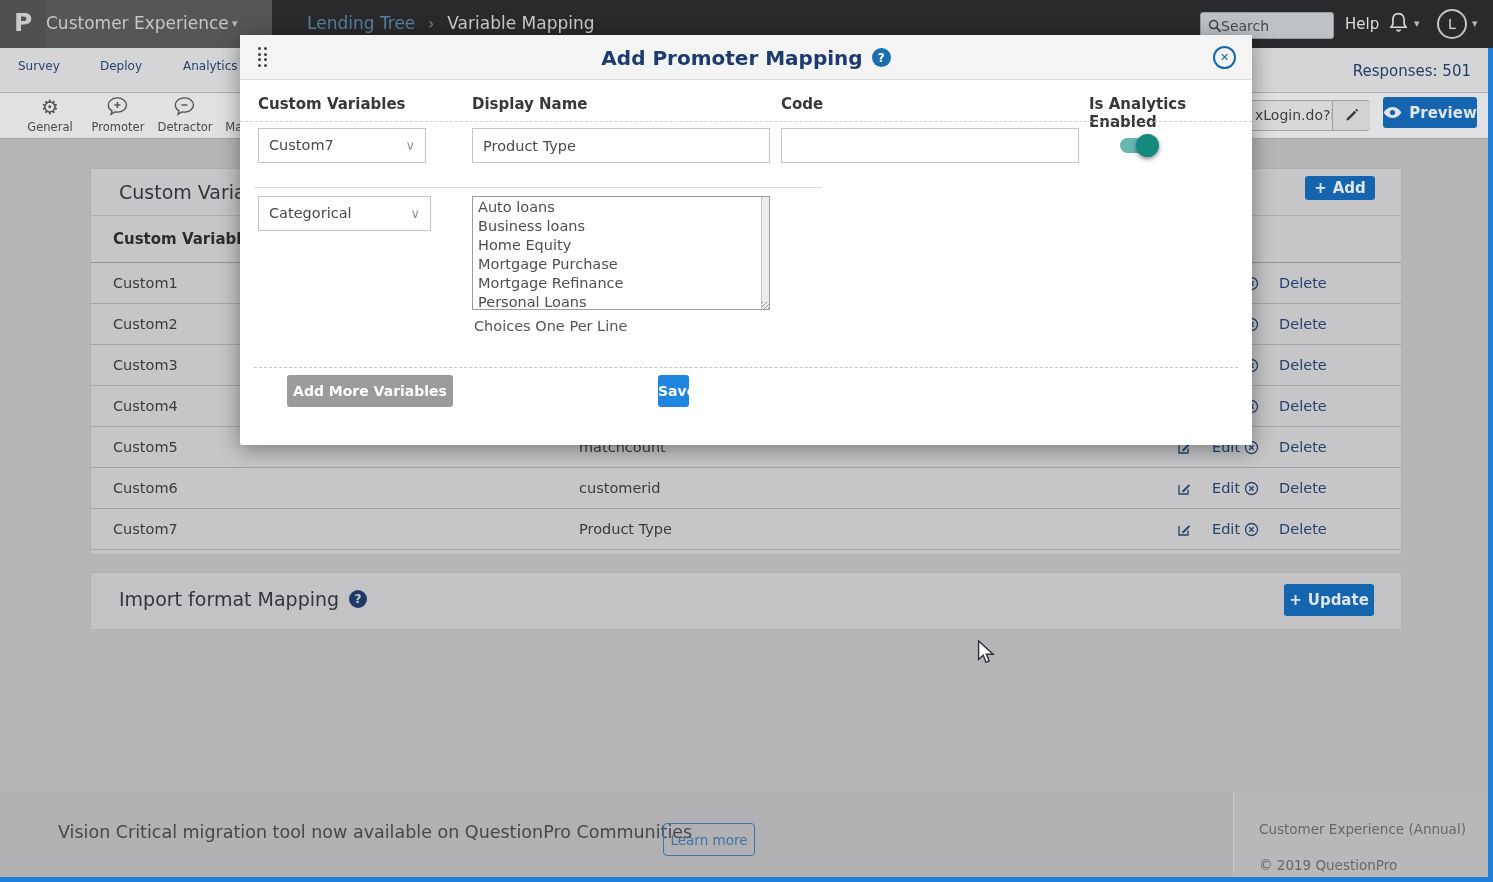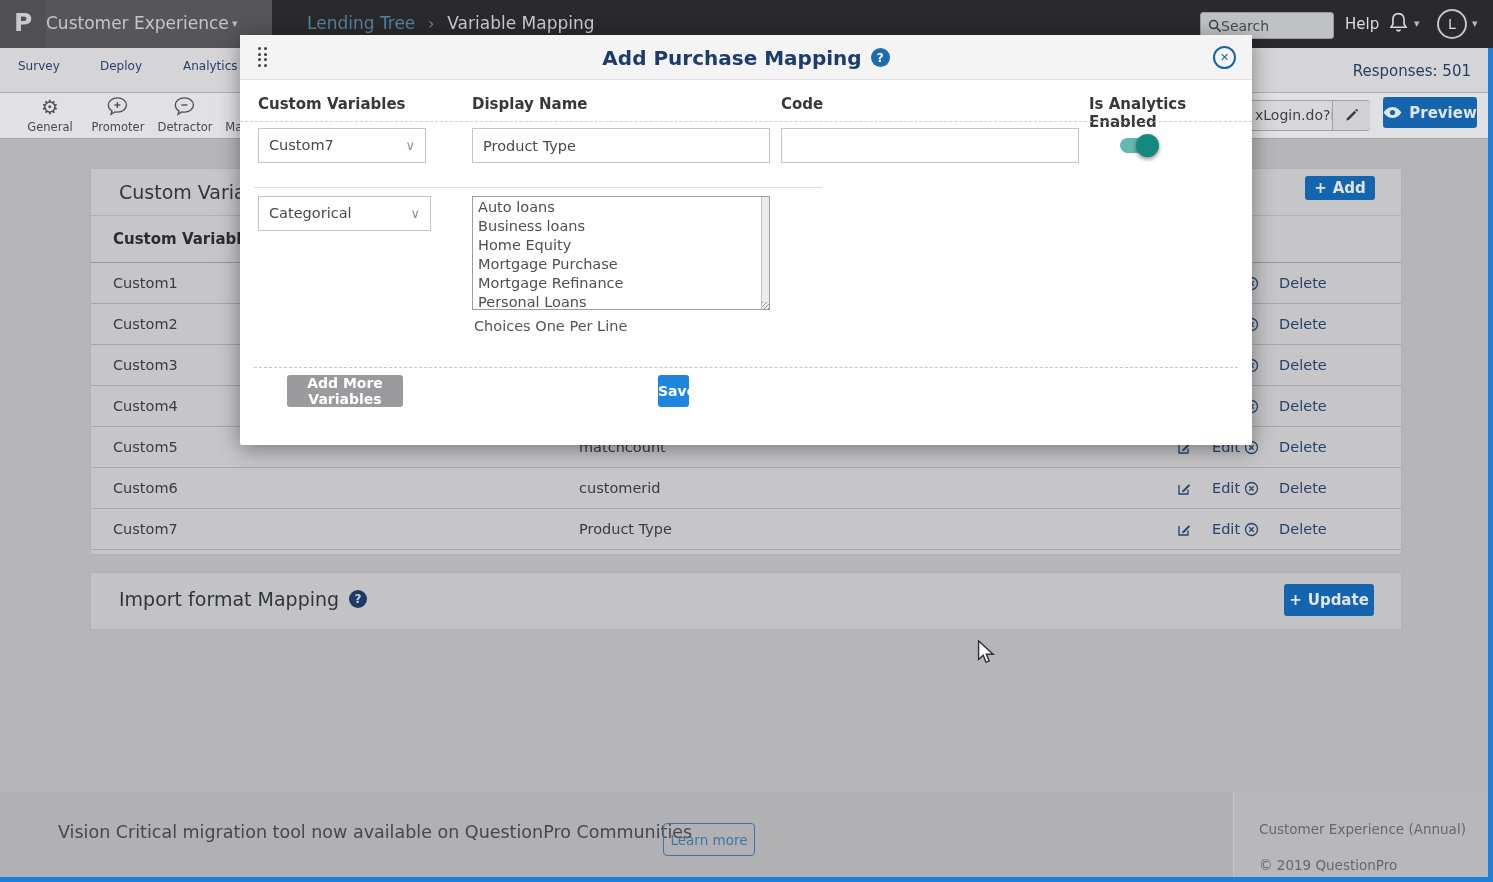--- a/index.html
+++ b/index.html
@@ -136,21 +136,21 @@
   #sel-type { top:161px; left:18px; width:173px; }
   #choices-textarea { position:absolute; top:161px; left:232px; width:298px; height:114px;
     border:1px solid #9d9da1; font-family:inherit; font-size:14.5px; line-height:19px;
     color:#4f4f53; padding:1px 12px 1px 5px; resize:none; overflow:hidden; outline:none; }
   #ta-scrollbar { position:absolute; top:162px; left:521px; width:8px; height:112px;
     background:#ececee; border-left:1px solid #c4c4c6; }
   #ta-grip { position:absolute; bottom:0; right:0; width:7px; height:7px;
     background:repeating-linear-gradient(135deg,#9a9a9c 0 1px,transparent 1px 3px); }
   #choices-caption { position:absolute; top:283px; left:234px; font-size:14.5px; color:#55555a; }
   #modal-dash { position:absolute; top:332px; left:14px; width:984px; border-top:1px dashed #c6c6c8; }
-  #add-more-btn { position:absolute; top:340px; left:47px; width:116px; height:32px;
+  #add-more-btn { position:absolute; top:340px; left:47px; width:166px; height:32px;
     background:#9b9b9d; border:none; border-radius:3px; color:#fff;
     font-family:inherit; font-weight:bold; font-size:14px; }
   #save-btn { position:absolute; top:340px; left:418px; width:31px; height:32px;
     background:#1e86df; border:none; border-radius:3px; color:#fff;
     font-family:inherit; font-weight:bold; font-size:14px; }
 
   #cursor { position:absolute; top:640px; left:977px; z-index:100; }
 </style>
 </head>
 <body>
@@ -435,21 +435,21 @@
           <span></span>
           <span></span>
           <span></span>
           <span></span>
           <span></span>
           <span></span>
           <span></span>
           <span></span>
         </div>
       <div id="modal-title-wrap">
-        <span id="modal-title">Add Purchase Mapping</span>
+        <span id="modal-title">Add Promoter Mapping</span>
         <span id="modal-help">?</span>
       </div>
       <div id="modal-close">✕</div>
     </div>
 
     <span class="mcol" style="left:18px">Custom Variables</span>
     <span class="mcol" style="left:232px">Display Name</span>
     <span class="mcol" style="left:541px">Code</span>
     <span class="mcol" style="left:849px">Is Analytics Enabled</span>
     <div id="mcols-border"></div>

